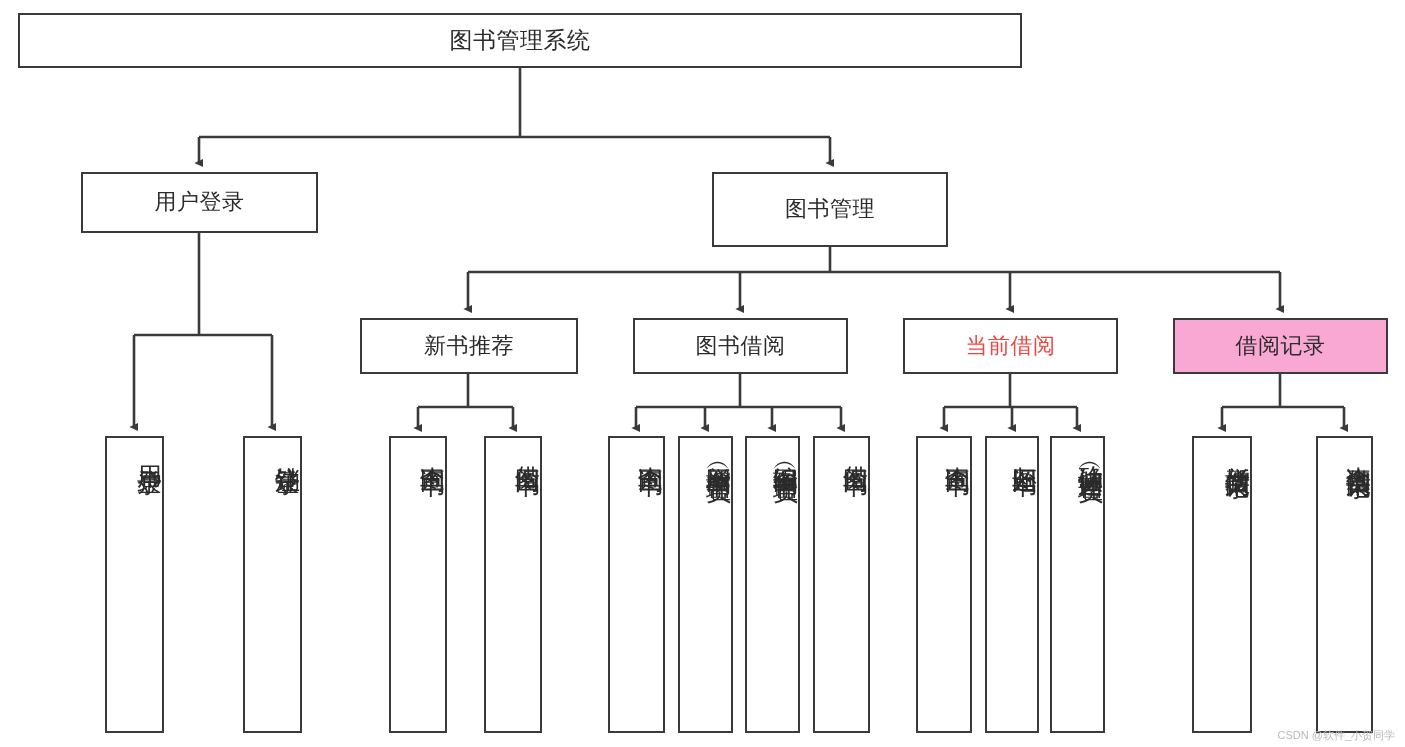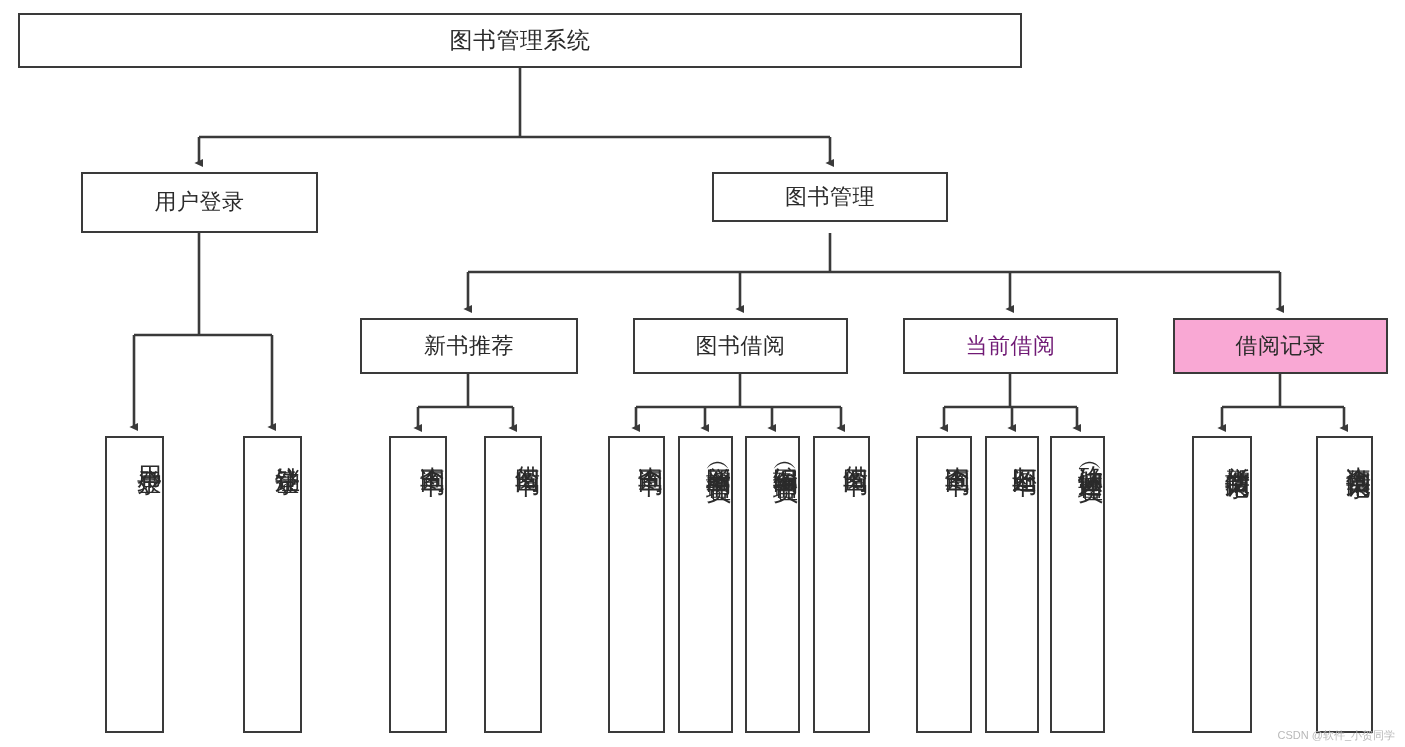--- a/index.html
+++ b/index.html
@@ -128,31 +128,31 @@
     </g>
   </svg>
 
   <div class="node root horizontal" style="left: 18px; top: 13px; width: 1004px; height: 55px; border-color: rgb(58, 58, 58); background: rgb(255, 255, 255); color: rgb(43, 43, 43);">
     <span class="label">图书管理系统</span>
   </div>
 
   <div class="node horizontal" style="left: 81px; top: 172px; width: 237px; height: 61px; border-color: rgb(58, 58, 58); background: rgb(255, 255, 255); color: rgb(43, 43, 43);">
     <span class="label">用户登录</span>
   </div>
-  <div class="node horizontal" style="left: 712px; top: 172px; width: 236px; height: 50px; border-color: rgb(58, 58, 58); background: rgb(255, 255, 255); color: rgb(43, 43, 43);">
+  <div class="node horizontal" style="left: 712px; top: 172px; width: 236px; height: 75px; border-color: rgb(58, 58, 58); background: rgb(255, 255, 255); color: rgb(43, 43, 43);">
     <span class="label">图书管理</span>
   </div>
 
   <div class="node horizontal" style="left: 360px; top: 318px; width: 218px; height: 56px; border-color: rgb(58, 58, 58); background: rgb(255, 255, 255); color: rgb(43, 43, 43);">
     <span class="label">新书推荐</span>
   </div>
   <div class="node horizontal" style="left: 633px; top: 318px; width: 215px; height: 56px; border-color: rgb(58, 58, 58); background: rgb(255, 255, 255); color: rgb(43, 43, 43);">
     <span class="label">图书借阅</span>
   </div>
-  <div class="node horizontal" style="left: 903px; top: 318px; width: 215px; height: 56px; border-color: rgb(58, 58, 58); background: rgb(255, 255, 255); color: #701a75;">
+  <div class="node horizontal" style="left: 903px; top: 318px; width: 215px; height: 56px; border-color: rgb(58, 58, 58); background: rgb(255, 255, 255); color: #ef4444;">
     <span class="label">当前借阅</span>
   </div>
   <div class="node horizontal" style="left: 1173px; top: 318px; width: 215px; height: 56px; border-color: rgb(58, 58, 58); background: #f9a8d4; color: rgb(43, 43, 43);">
     <span class="label">借阅记录</span>
   </div>
 
   <div class="node vertical" style="left: 105px; top: 436px; width: 59px; height: 297px; border-color: rgb(58, 58, 58); background: rgb(255, 255, 255); color: rgb(43, 43, 43);">
     <span class="label">用户登录</span>
   </div>
   <div class="node vertical" style="left: 243px; top: 436px; width: 59px; height: 297px; border-color: rgb(58, 58, 58); background: rgb(255, 255, 255); color: rgb(43, 43, 43);">

